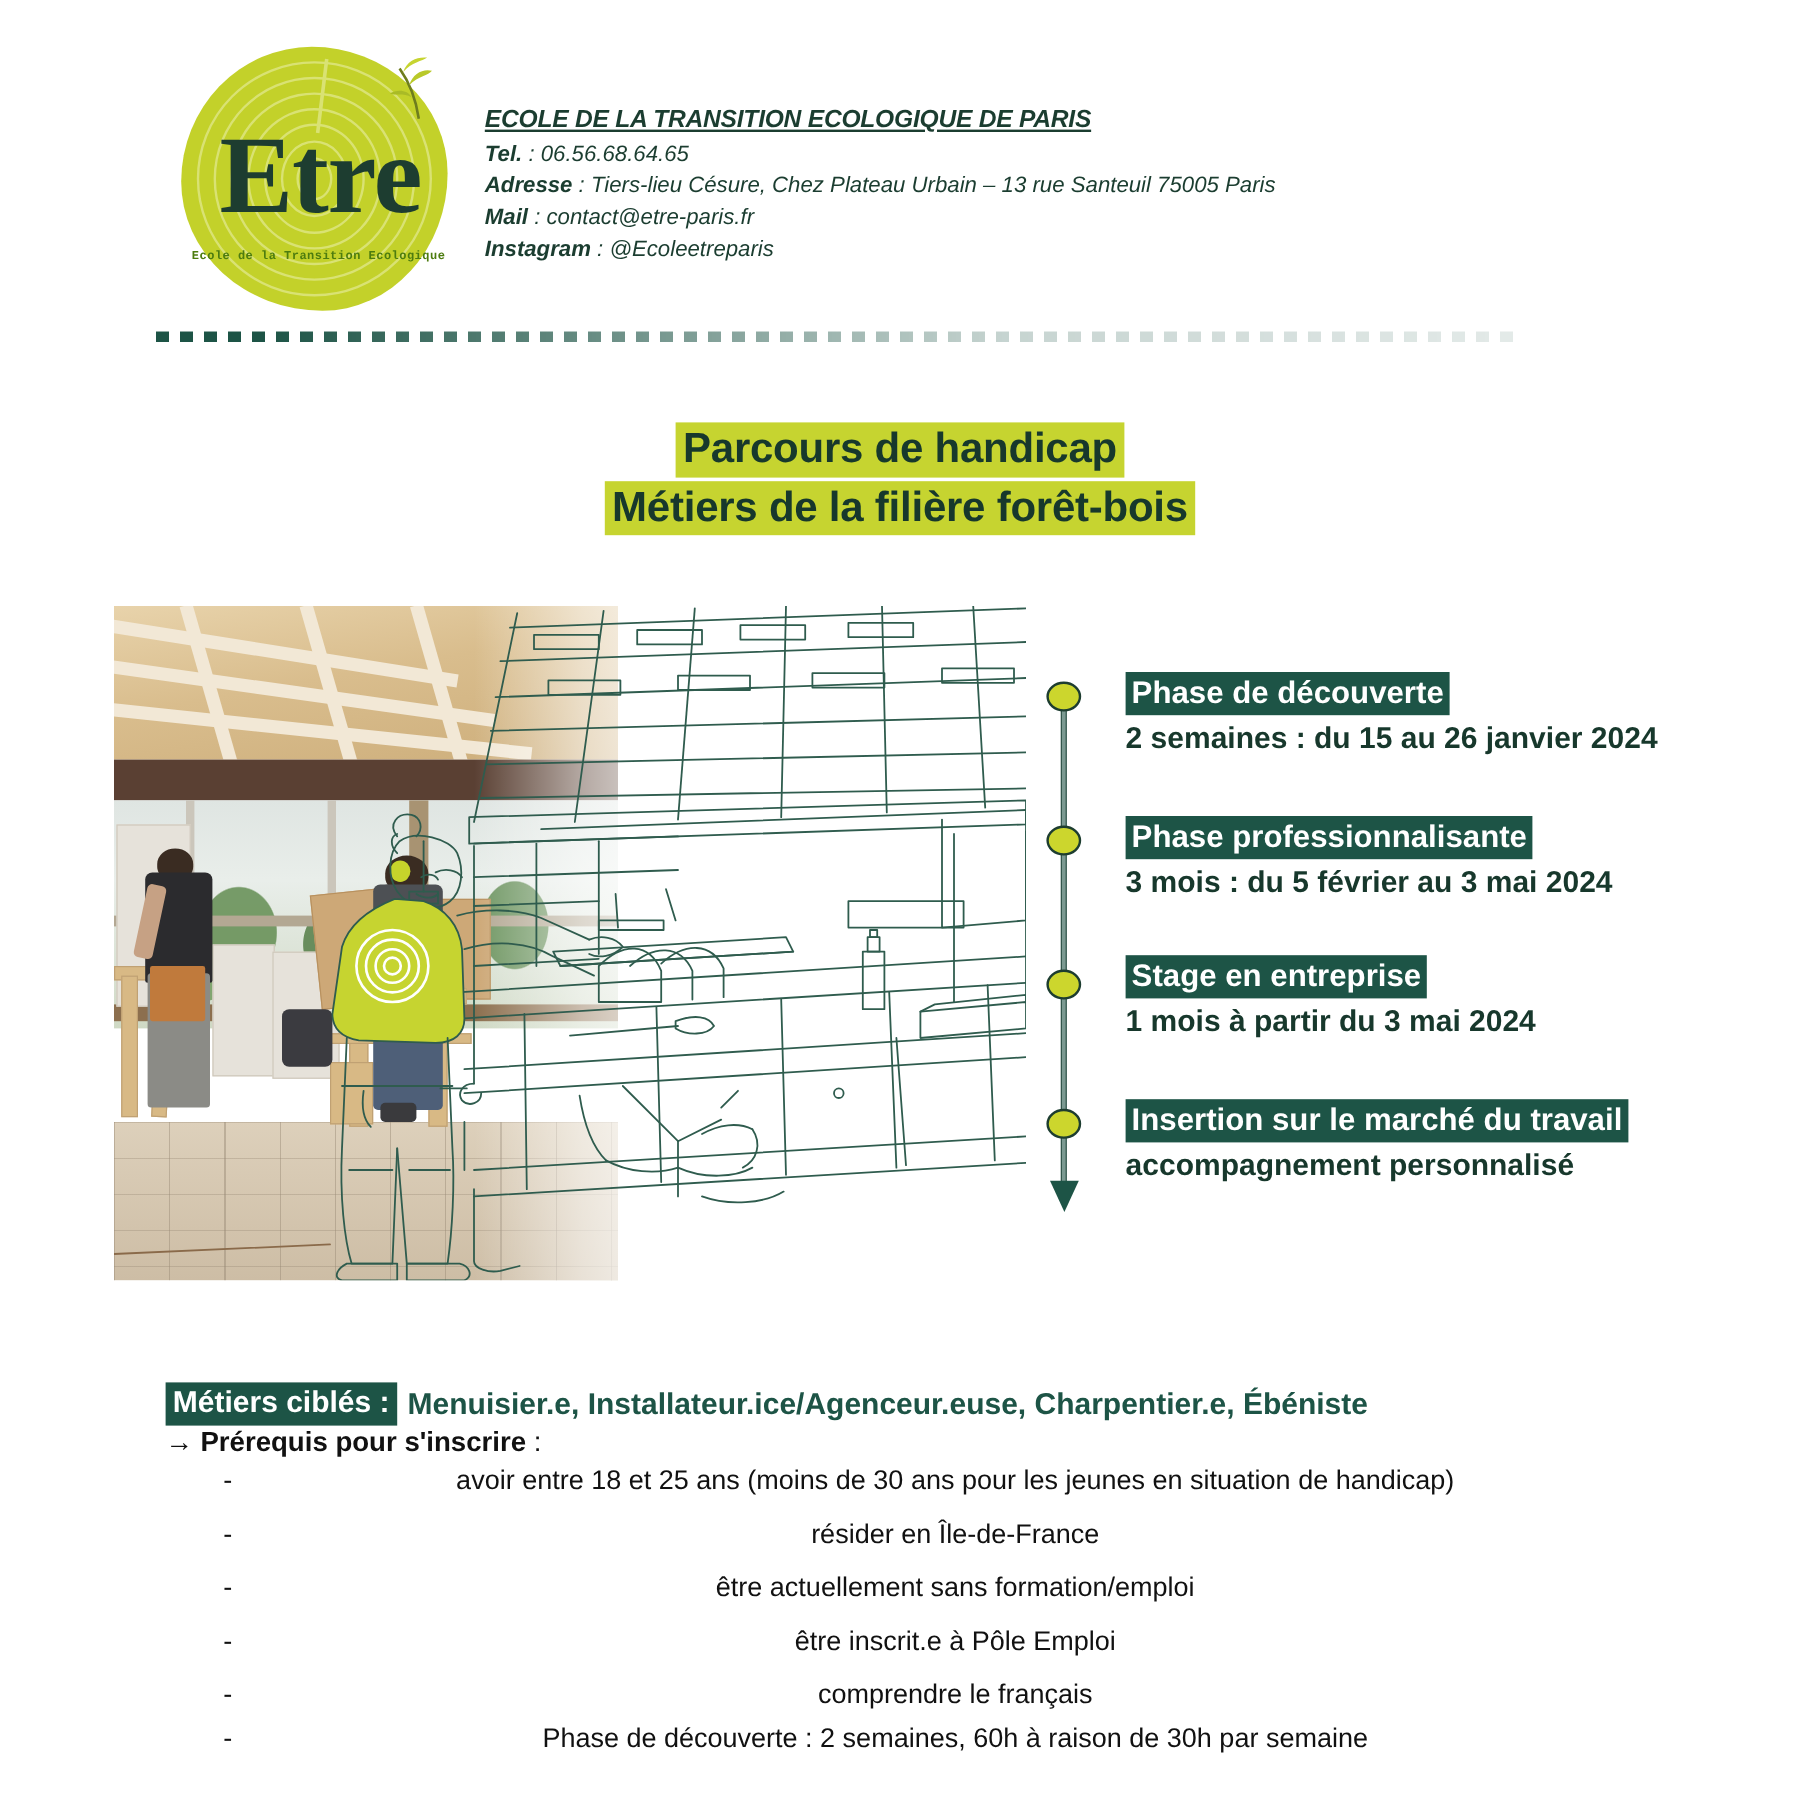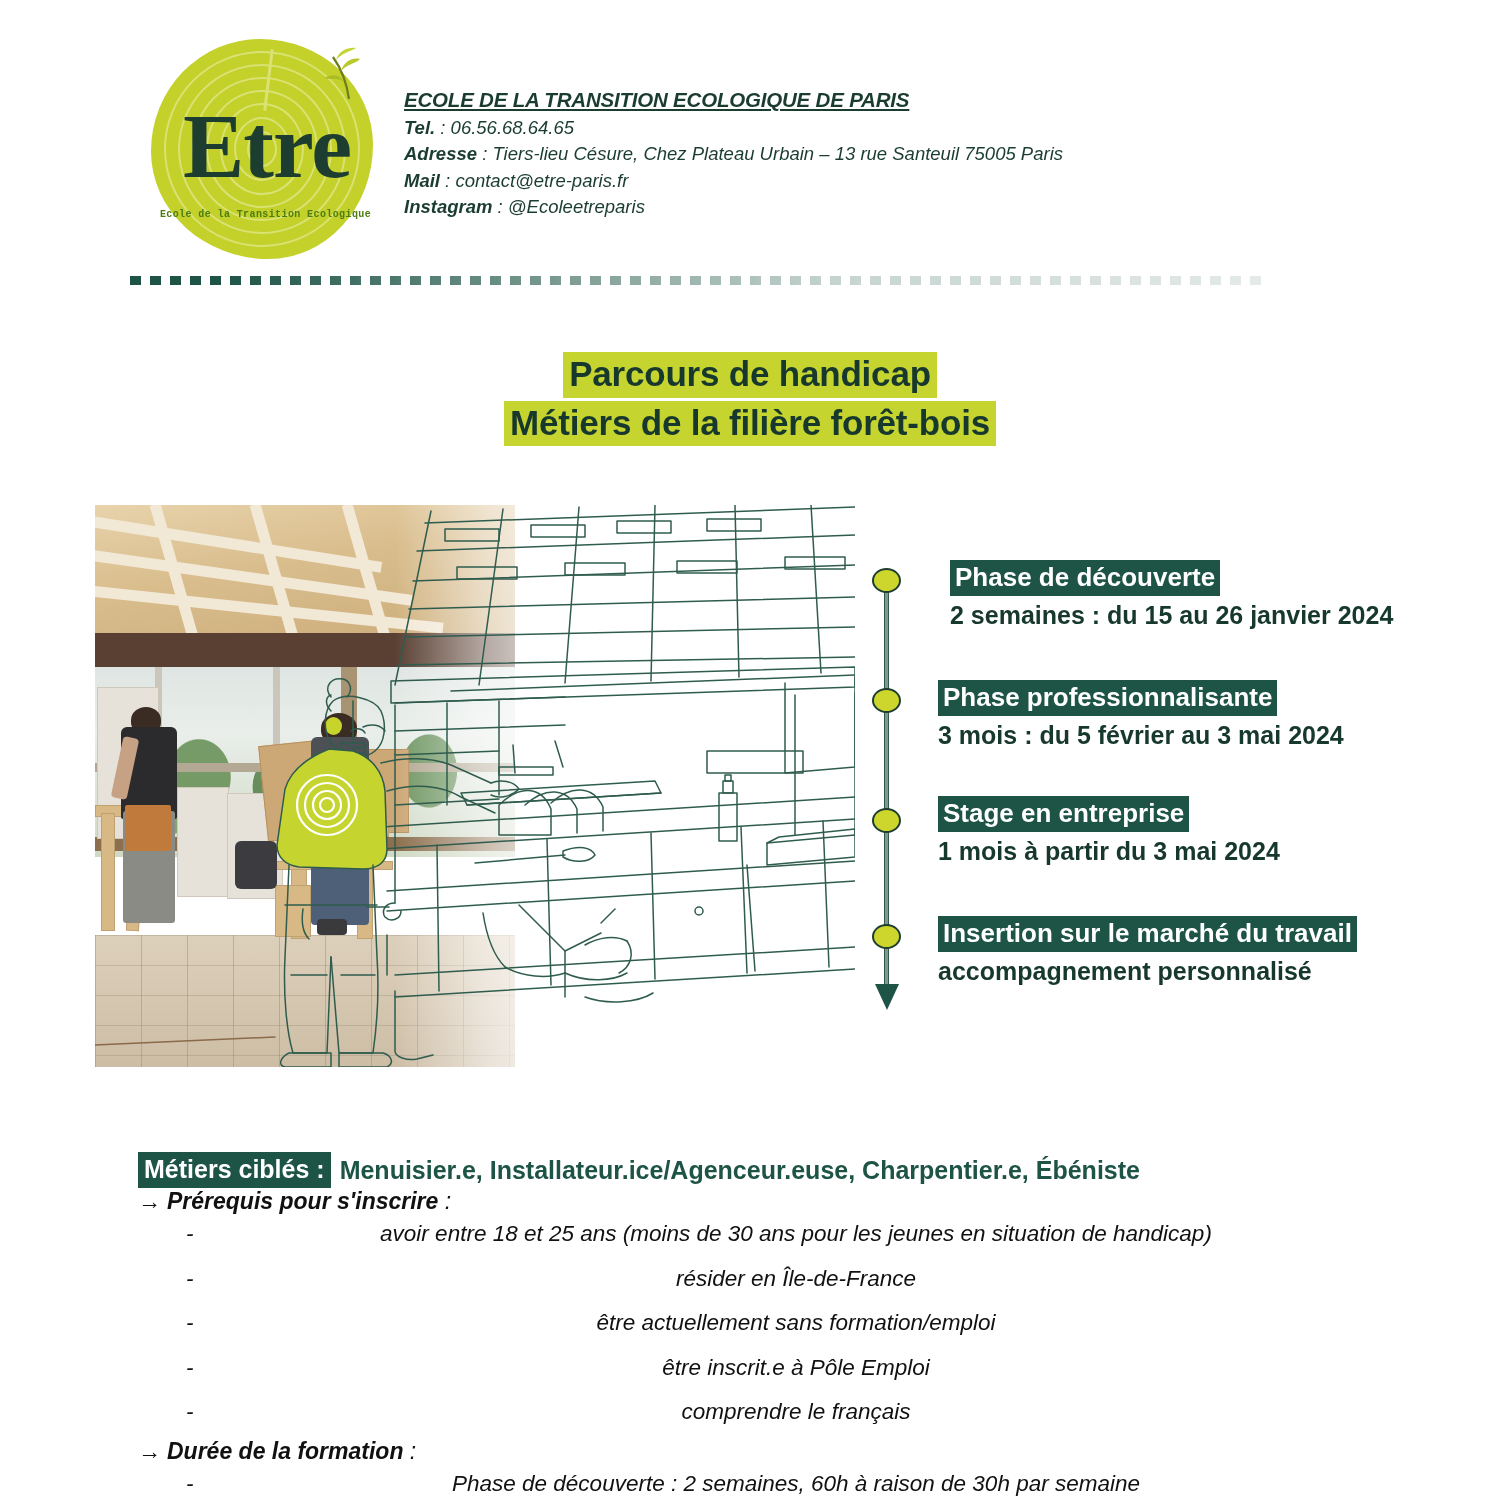--- a/index.html
+++ b/index.html
@@ -285,21 +285,21 @@
   }
   .metiers .mvalue {
     display: inline-block;
     color: #1d5446;
     font-size: 25px;
     font-weight: 700;
     margin-left: 9px;
     vertical-align: middle;
   }
 
-  .section { position: absolute; left: 138px; width: 1220px; font-style: italic; }
+  .section { position: absolute; left: 138px; width: 1220px; }
   .section.prereq { top: 1188px; }
   .section.duree  { top: 1438px; }
 
   .sec-head {
     color: #111111;
     font-size: 23px;
     font-weight: 700;
     white-space: nowrap;
     margin-bottom: 8px;
   }
@@ -569,21 +569,21 @@
 
 <div class="timeline">
   <div class="tl-axis"></div>
   <div class="tl-arrow"></div>
 
   <div class="tl-node" style="top:8px;"></div>
   <div class="tl-node" style="top:128px;"></div>
   <div class="tl-node" style="top:248px;"></div>
   <div class="tl-node" style="top:364px;"></div>
 
-  <div class="tl-item" style="top:0px;margin-left:12px;">
+  <div class="tl-item" style="top:0px;">
     <span class="tl-head">Phase de découverte</span>
     <div class="tl-sub">2 semaines : du 15 au 26 janvier 2024</div>
   </div>
 
   <div class="tl-item" style="top:120px;">
     <span class="tl-head">Phase professionnalisante</span>
     <div class="tl-sub">3 mois : du 5 février au 3 mai 2024</div>
   </div>
 
   <div class="tl-item" style="top:236px;">
@@ -608,20 +608,17 @@
   <ul class="bullets">
     <li>avoir entre 18 et 25 ans (moins de 30 ans pour les jeunes en situation de handicap)</li>
     <li>résider en Île-de-France</li>
     <li>être actuellement sans formation/emploi</li>
     <li>être inscrit.e à Pôle Emploi</li>
     <li>comprendre le français</li>
   </ul>
 </div>
 
 <div class="section duree">
-  <div class="sec-head">
-    <span class="arrow">→</span><span>Durée de la formation</span><span class="colon"> :</span>
-  </div>
   <ul class="bullets">
     <li>Phase de découverte : 2 semaines, 60h à raison de 30h par semaine</li>
 
   </ul>
 </div>
 
 </body></html>

